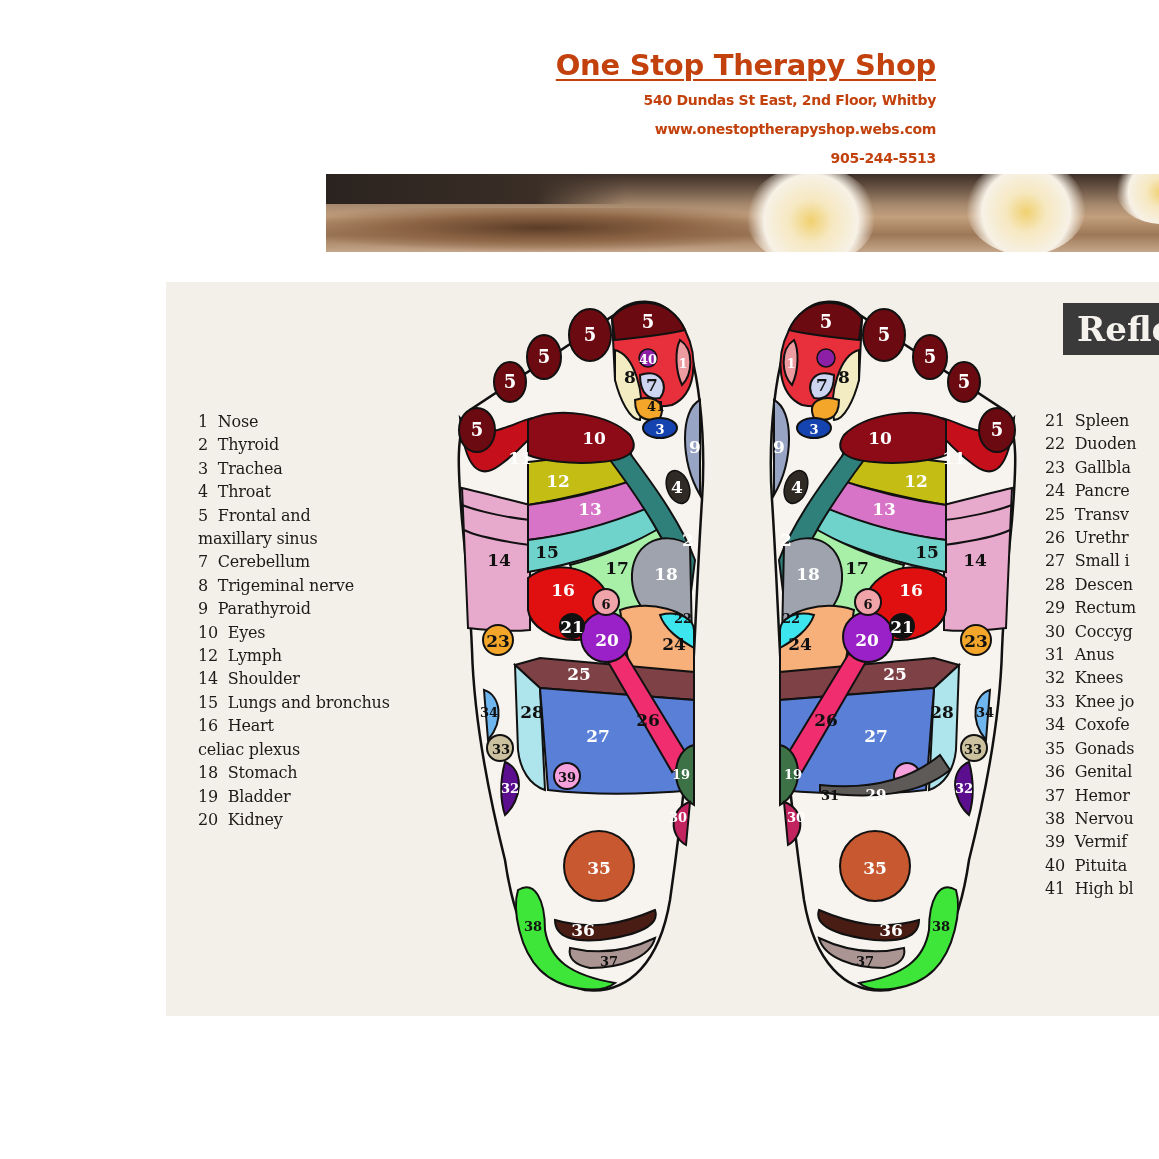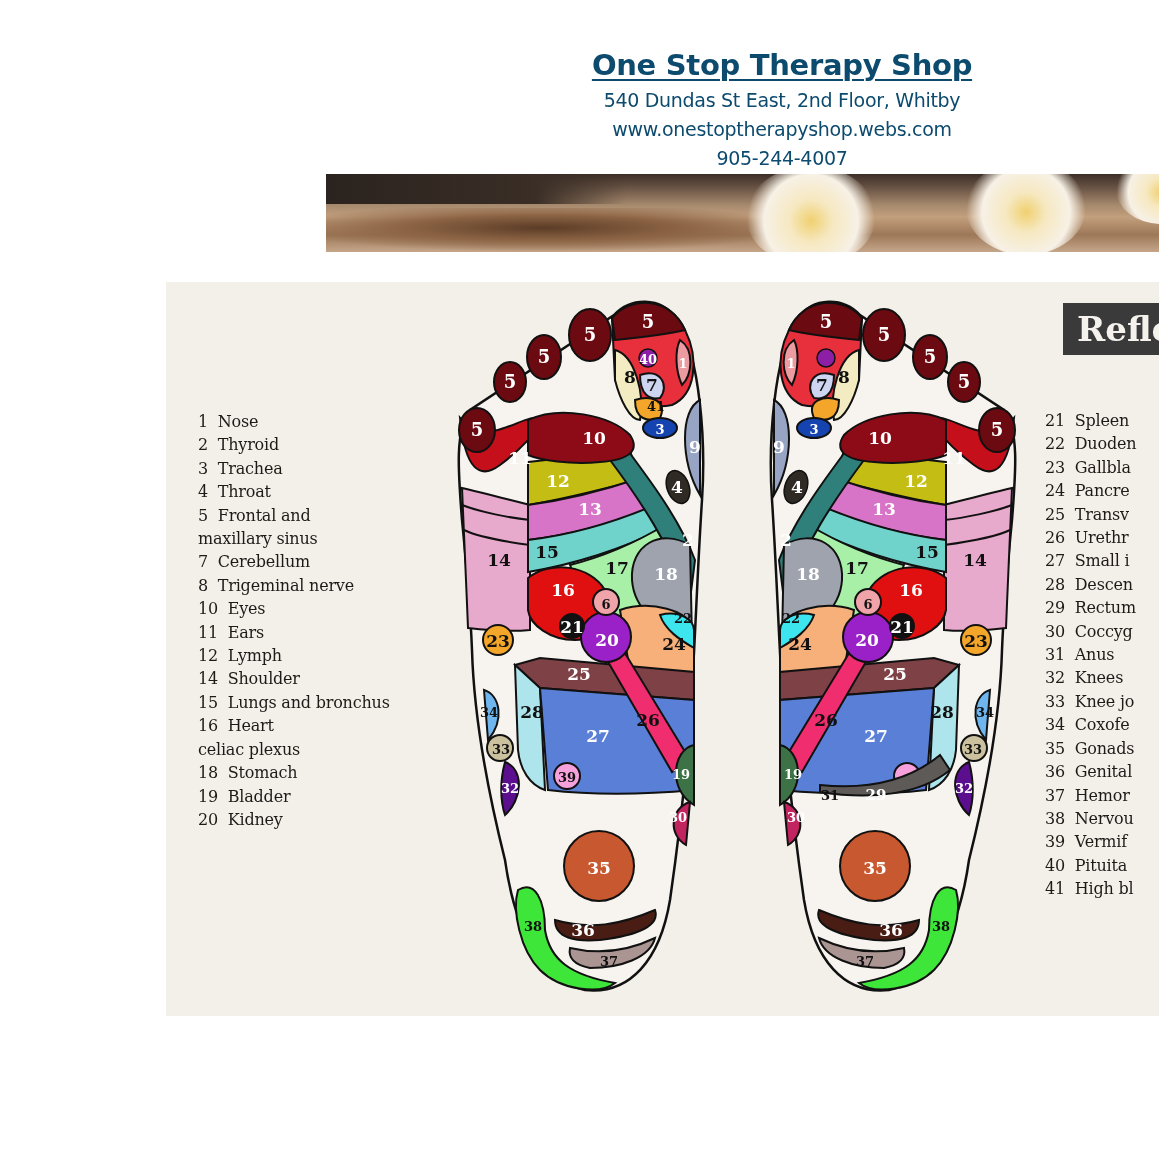--- a/index.html
+++ b/index.html
@@ -1,19 +1,19 @@
 <!DOCTYPE html>
 <html><head>
 <meta charset="utf-8">
 <style>
   html, body { margin:0; padding:0; }
   body { width:1159px; height:1159px; background:#ffffff; position:relative; overflow:hidden; font-family:"Liberation Sans", sans-serif; }
-  .header { position:absolute; left:572px; top:44px; width:420px; text-align:center; color:#0c4a6e; }
+  .header { position:absolute; left:516px; top:44px; width:420px; text-align:right; color:#c2410c; }
   .header .title { font-family:"DejaVu Sans", sans-serif; font-weight:bold; font-size:29px; text-decoration:underline; text-underline-offset:4px; text-decoration-thickness:2px; line-height:42px; letter-spacing:-0.3px; }
-  .header .line { font-family:"DejaVu Sans", sans-serif; font-size:19px; line-height:29px; letter-spacing:-0.3px; }
+  .header .line { font-family:"DejaVu Sans", sans-serif; font-size:14px; line-height:29px; letter-spacing:-0.3px;font-weight:bold; }
   .banner { position:absolute; left:326px; top:174px; width:833px; height:78px; overflow:hidden;
     background: linear-gradient(180deg, #3d2f27 0%, #6a5445 18%, #a78a6e 40%, #c29f7d 55%, #9d7858 78%, #c5a68a 100%); }
   .banner .shade { position:absolute; left:0; top:0; width:300px; height:30px; background:linear-gradient(90deg,#2b231f 0%, #3a2e26 70%, rgba(58,46,38,0) 100%); }
   .banner .sand { position:absolute; left:0; top:34px; width:480px; height:44px; background:radial-gradient(ellipse at 45% 45%, #5b3c26 0%, #8a6243 35%, rgba(190,150,110,0) 70%); }
   .banner .flower { position:absolute; border-radius:50%; background:radial-gradient(circle at 50% 55%, #f0d070 0%, #f6e8c0 25%, #f7f1e6 55%, rgba(240,232,220,0) 75%); }
   .panel { position:absolute; left:166px; top:282px; width:993px; height:734px; background:#f3efe9; }
   .legend { position:absolute; font-family:"DejaVu Serif", serif; font-weight:normal; color:#1e1a18; font-size:16px; line-height:23.4px; letter-spacing:-0.2px; white-space:nowrap; }
   .legend-left { left:198px; top:410px; }
   .legend-right { left:1045px; top:409px; }
   .legend .item .num { display:inline-block; }
@@ -21,21 +21,21 @@
   svg.feet { position:absolute; left:0; top:0; }
   svg text { font-family:"DejaVu Serif", serif; font-weight:bold; }
 </style>
 </head>
 <body>
 
 <div class="header">
   <div class="title">One Stop Therapy Shop</div>
   <div class="line">540 Dundas St East, 2nd Floor, Whitby</div>
   <div class="line">www.onestoptherapyshop.webs.com</div>
-  <div class="line">905-244-4007</div>
+  <div class="line">905-244-5513</div>
 </div>
 
 <div class="banner">
   <div class="shade"></div>
   <div class="sand"></div>
   <div class="flower" style="left:420px;top:-8px;width:130px;height:100px;"></div>
   <div class="flower" style="left:640px;top:-14px;width:120px;height:95px;"></div>
   <div class="flower" style="left:790px;top:-20px;width:90px;height:70px;"></div>
 </div>
 
@@ -45,22 +45,22 @@
 
 <div class="legend legend-left" id="legend-left">
     <div class="item"><span class="num">1</span><span>&nbsp;&nbsp;Nose</span></div>
     <div class="item"><span class="num">2</span><span>&nbsp;&nbsp;Thyroid</span></div>
     <div class="item"><span class="num">3</span><span>&nbsp;&nbsp;Trachea</span></div>
     <div class="item"><span class="num">4</span><span>&nbsp;&nbsp;Throat</span></div>
     <div class="item"><span class="num">5</span><span>&nbsp;&nbsp;Frontal and</span></div>
     <div class="item cont">maxillary sinus</div>
     <div class="item"><span class="num">7</span><span>&nbsp;&nbsp;Cerebellum</span></div>
     <div class="item"><span class="num">8</span><span>&nbsp;&nbsp;Trigeminal nerve</span></div>
+    <div class="item"><span class="num">9</span><span>&nbsp;&nbsp;Parathyroid</span></div>
     <div class="item"><span class="num">10</span><span>&nbsp;&nbsp;Eyes</span></div>
-    <div class="item"><span class="num">11</span><span>&nbsp;&nbsp;Ears</span></div>
     <div class="item"><span class="num">12</span><span>&nbsp;&nbsp;Lymph</span></div>
     <div class="item"><span class="num">14</span><span>&nbsp;&nbsp;Shoulder</span></div>
     <div class="item"><span class="num">15</span><span>&nbsp;&nbsp;Lungs and bronchus</span></div>
     <div class="item"><span class="num">16</span><span>&nbsp;&nbsp;Heart</span></div>
     <div class="item cont">celiac plexus</div>
     <div class="item"><span class="num">18</span><span>&nbsp;&nbsp;Stomach</span></div>
     <div class="item"><span class="num">19</span><span>&nbsp;&nbsp;Bladder</span></div>
     <div class="item"><span class="num">20</span><span>&nbsp;&nbsp;Kidney</span></div>
   </div>
 <div class="legend legend-right" id="legend-right">

